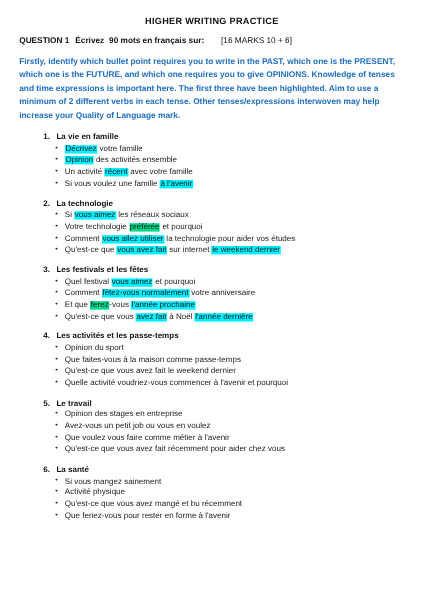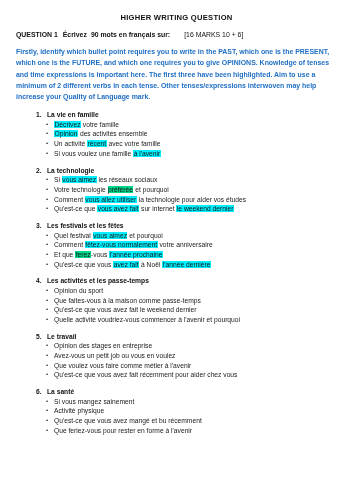--- a/index.html
+++ b/index.html
@@ -90,21 +90,21 @@
     background: #00D98B;
     color: #121212;
     padding: 0 0.5px;
   }
 </style>
 </head>
 <body>
 
 <div class="page">
 
-  <div class="doc-title">HIGHER WRITING QUESTION</div>
+  <div class="doc-title">HIGHER WRITING PRACTICE</div>
 
   <div class="question-line">
     <span class="q-label">QUESTION 1</span><span class="q-ecrivez">Écrivez</span><span class="q-words">90 mots en français sur:</span><span class="q-marks">[16 MARKS   10 + 6]</span>
   </div>
 
   <div class="intro">Firstly, identify which bullet point requires you to write in the PAST, which one is the PRESENT, which one is the FUTURE, and which one requires you to give OPINIONS. Knowledge of tenses and time expressions is important here. The first three have been highlighted. Aim to use a minimum of 2 different verbs in each tense.  Other tenses/expressions interwoven may help increase your Quality of Language mark.</div>
 
   <div id="sections-root">
       <div class="section">
         <div class="section-head">

